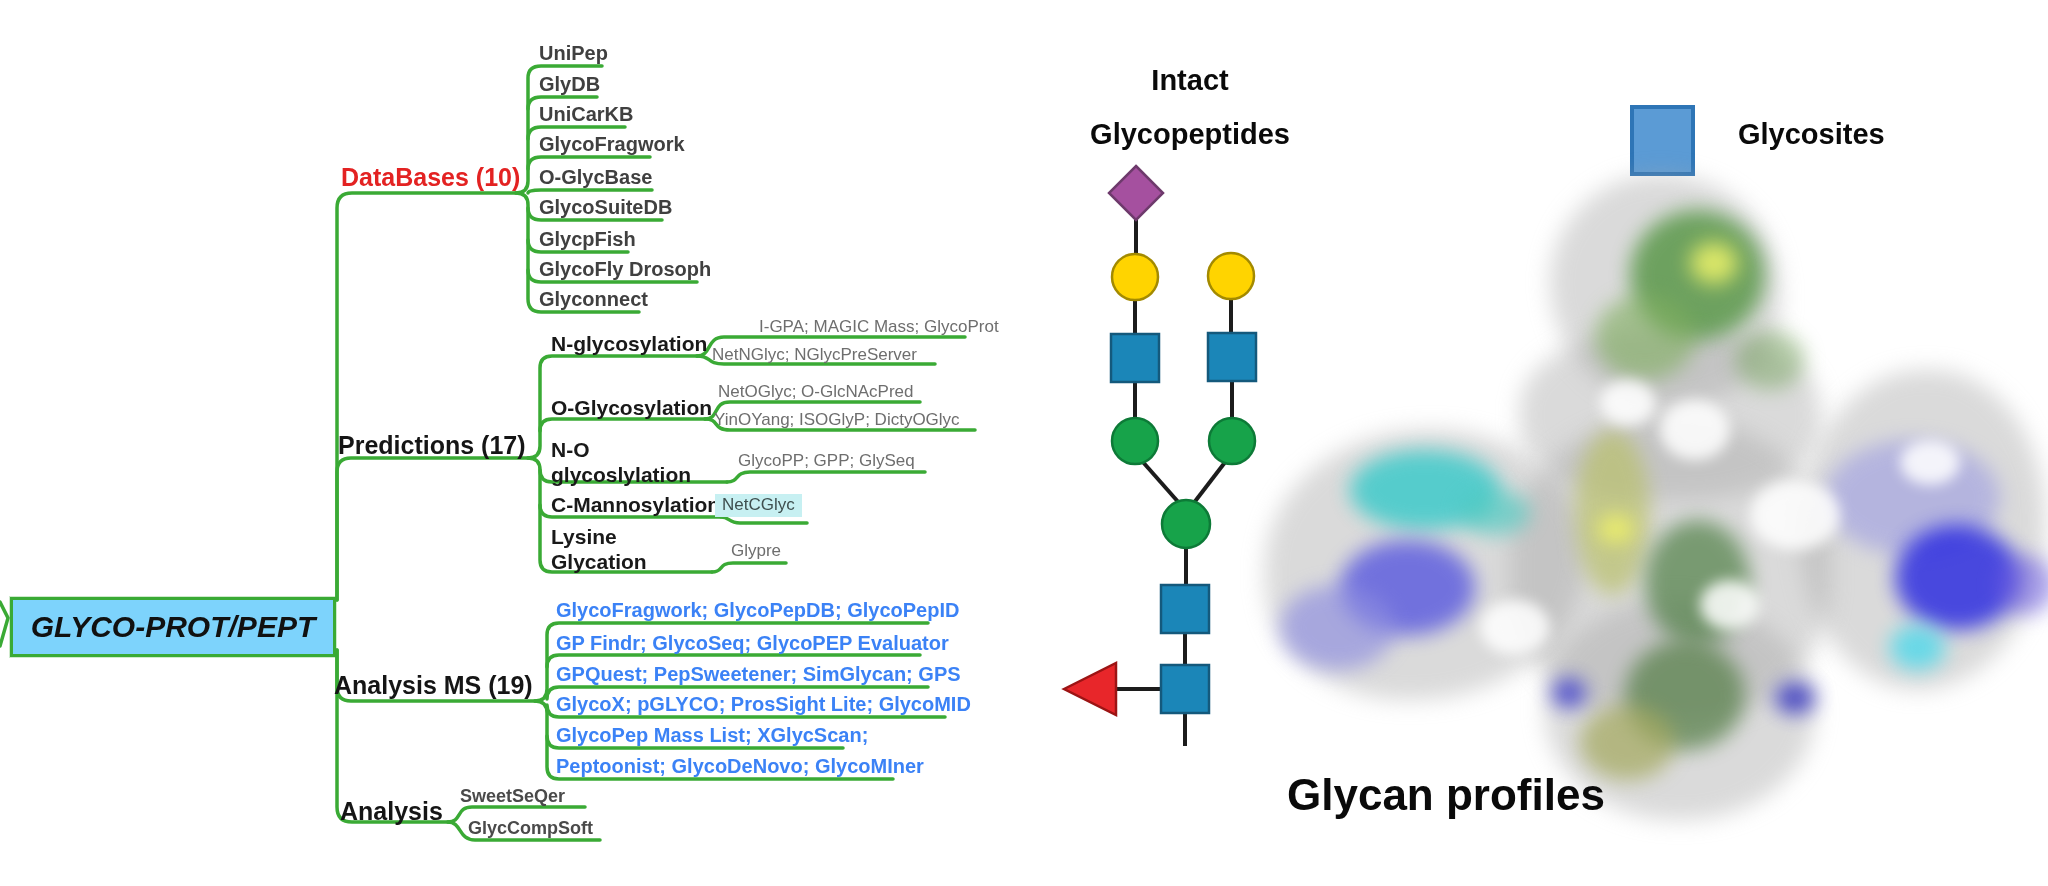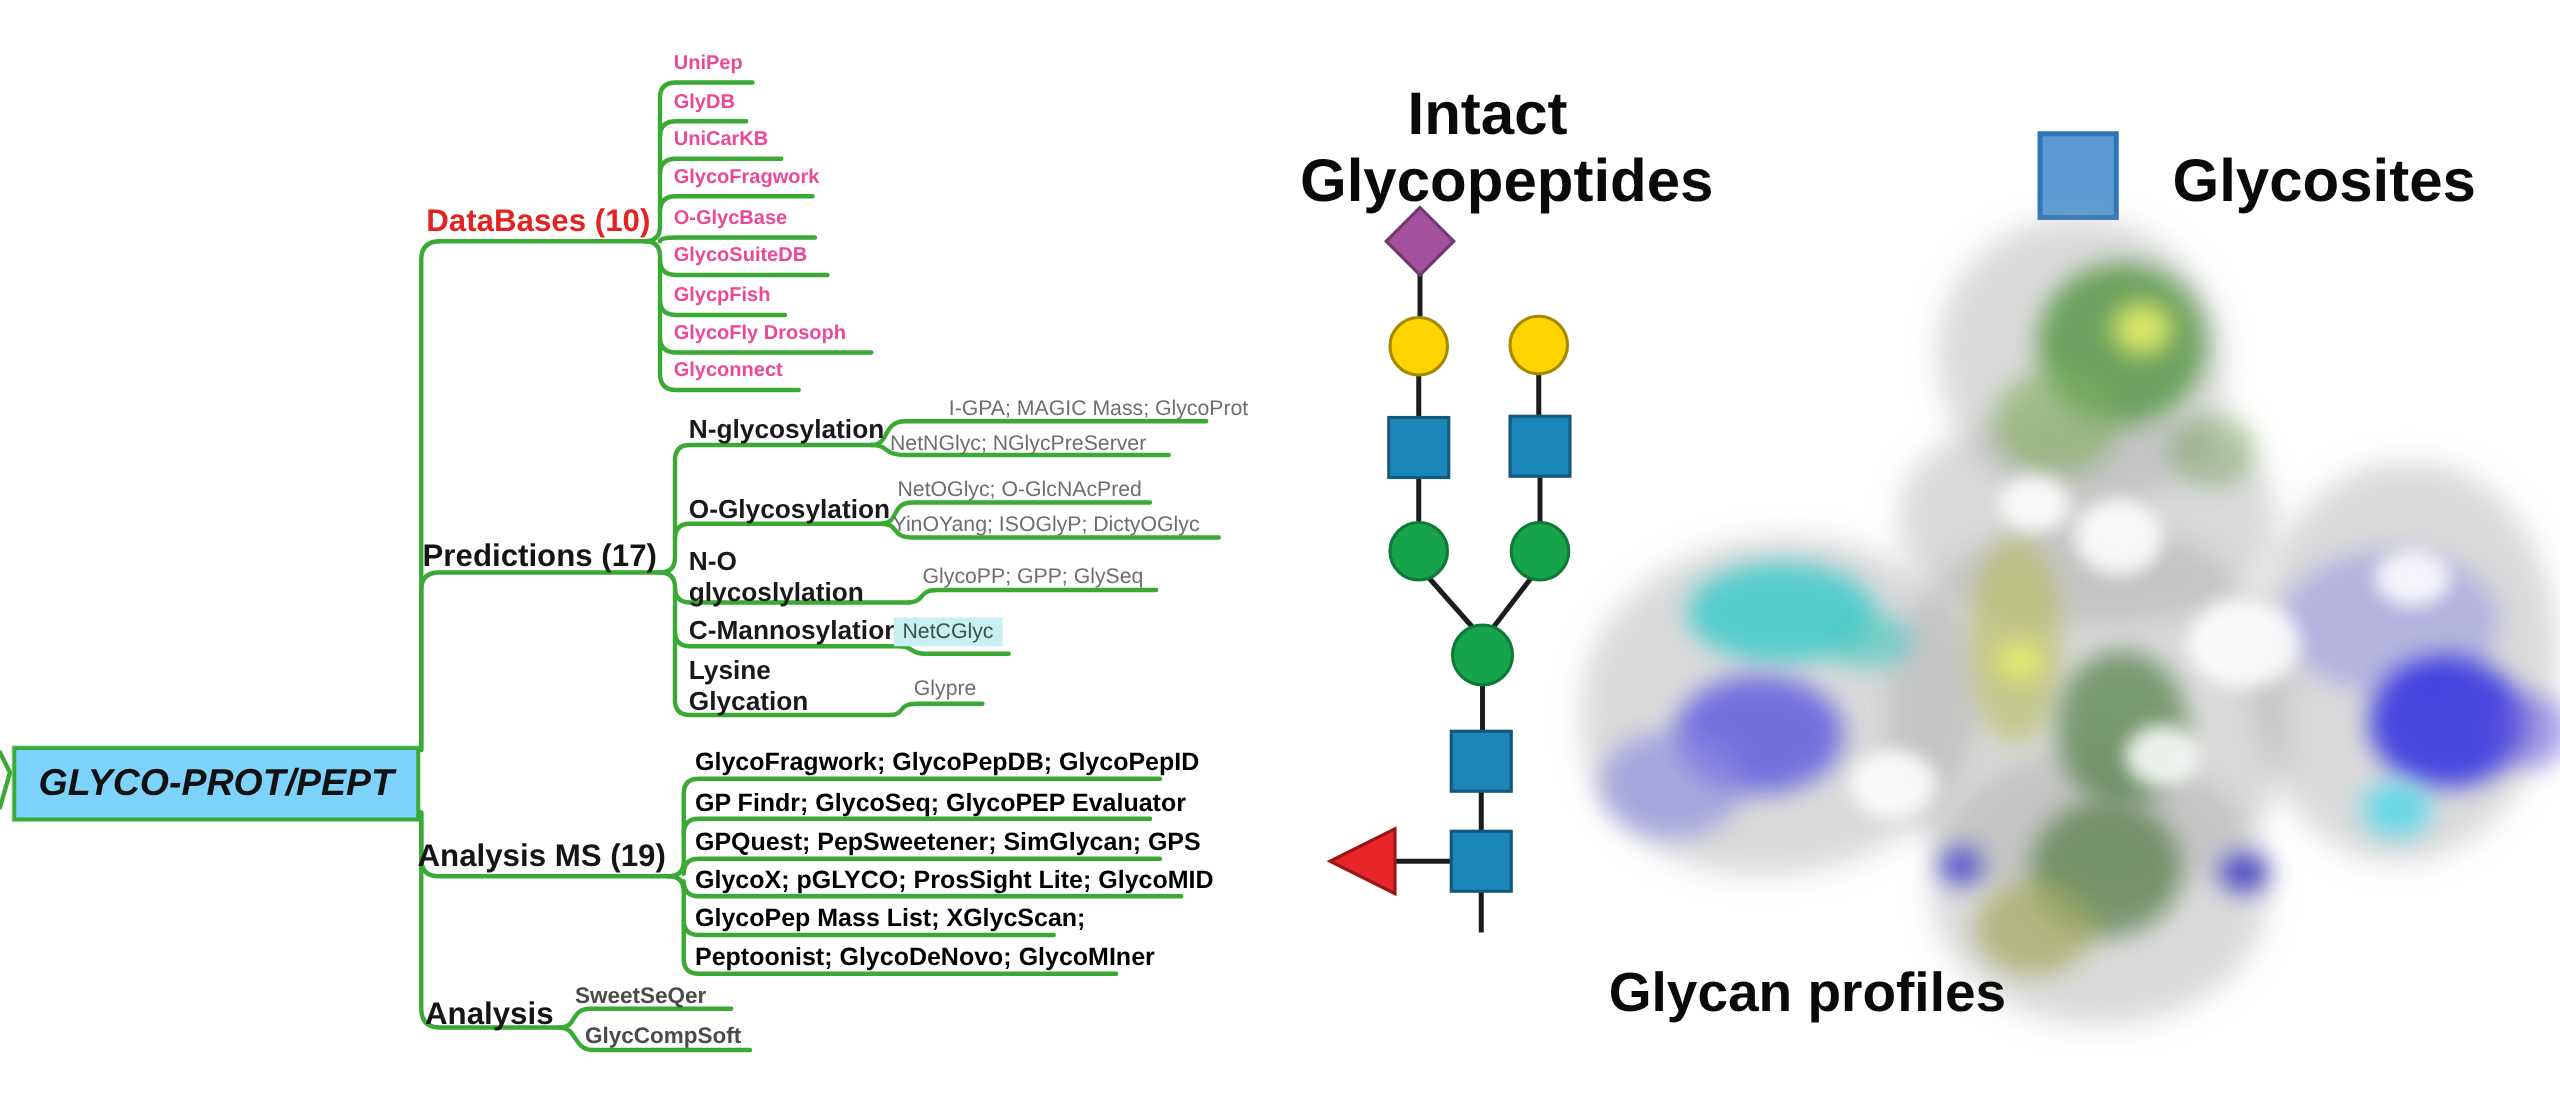--- a/index.html
+++ b/index.html
@@ -1,26 +1,26 @@
 <!DOCTYPE html>
 <html><head>
 <meta charset="utf-8">
 <style>
   html,body{margin:0;padding:0;background:#ffffff;}
   #stage{position:relative;width:2048px;height:886px;background:#ffffff;overflow:hidden;
          font-family:"Liberation Sans",sans-serif;}
   .lbl{position:absolute;white-space:nowrap;line-height:1.15;}
   .branch{font-size:25px;font-weight:bold;color:#151515;letter-spacing:0px;}
   .branch.red{color:#e32222;}
-  .item{font-size:16px;font-weight:bold;color:#ec4899;}
+  .item{font-size:20px;font-weight:bold;color:#404040;}
   .tool{font-size:17px;font-weight:normal;color:#6e6e6e;}
-  .msrow{font-size:20px;font-weight:bold;color:#000000;text-align:right;}
+  .msrow{font-size:20px;font-weight:bold;color:#3b82f6;text-align:right;}
   .sub{font-size:21px;font-weight:bold;color:#191919;white-space:normal;line-height:1.2;}
   .anitem{font-size:18px;font-weight:bold;color:#4a4a4a;}
-  .big{font-size:48px;font-weight:bold;color:#0a0a0a;}
+  .big{font-size:29px;font-weight:bold;color:#0a0a0a;}
   .root-box{position:absolute;left:10px;top:597px;width:320px;height:54px;
             background:#7dd3fc;border:3px solid #3aaa35;border-radius:0;
             display:flex;align-items:center;justify-content:center;
             font-size:30px;font-weight:bold;font-style:italic;color:#111;
             box-shadow:0 0 0 1px rgba(58,170,53,.25);}
   .hl{background:#c7f0f2;padding:1px 7px 2px 7px;}
   svg{position:absolute;left:0;top:0;}
   
   .lobe{position:absolute;filter:blur(11px);background:rgba(168,168,168,0.42);}
   .patch{position:absolute;border-radius:50%;filter:blur(10px);}

